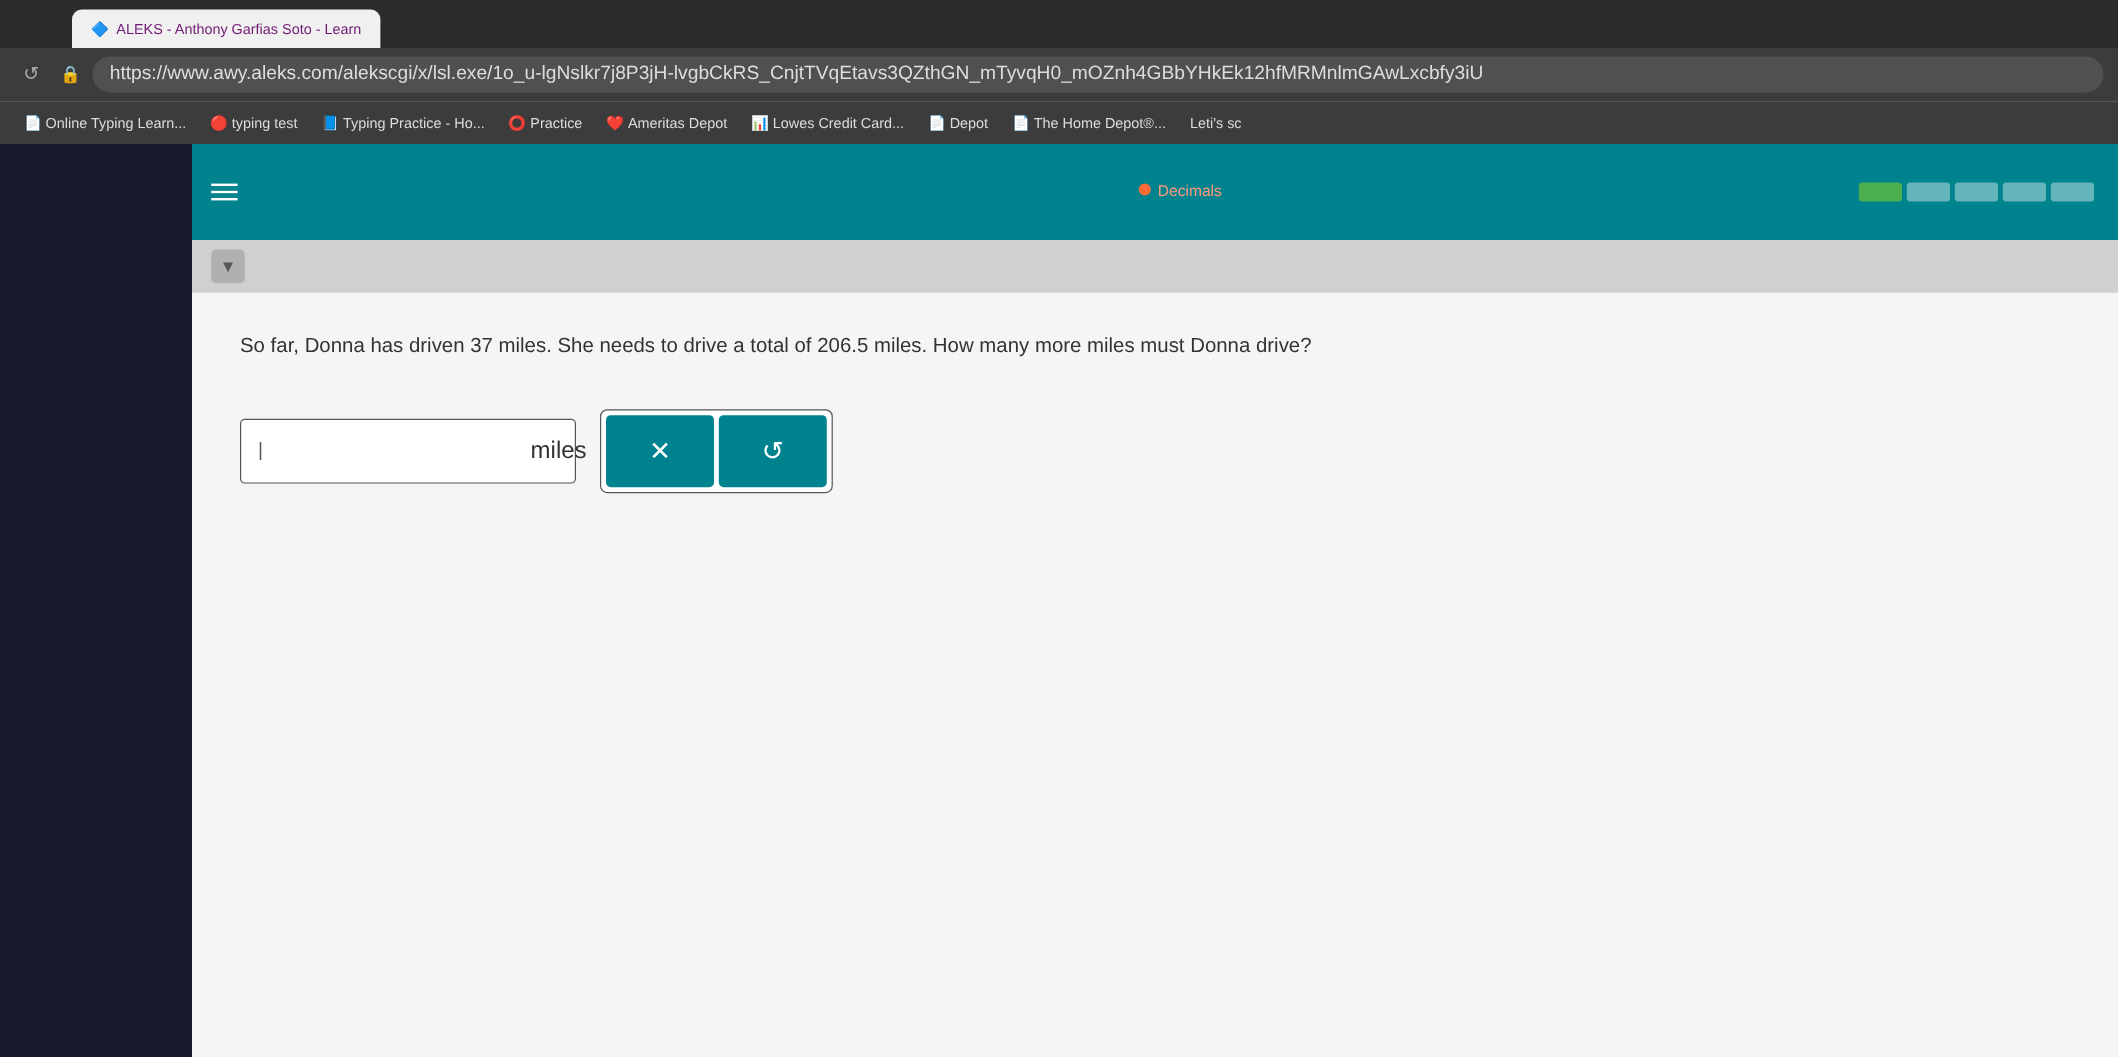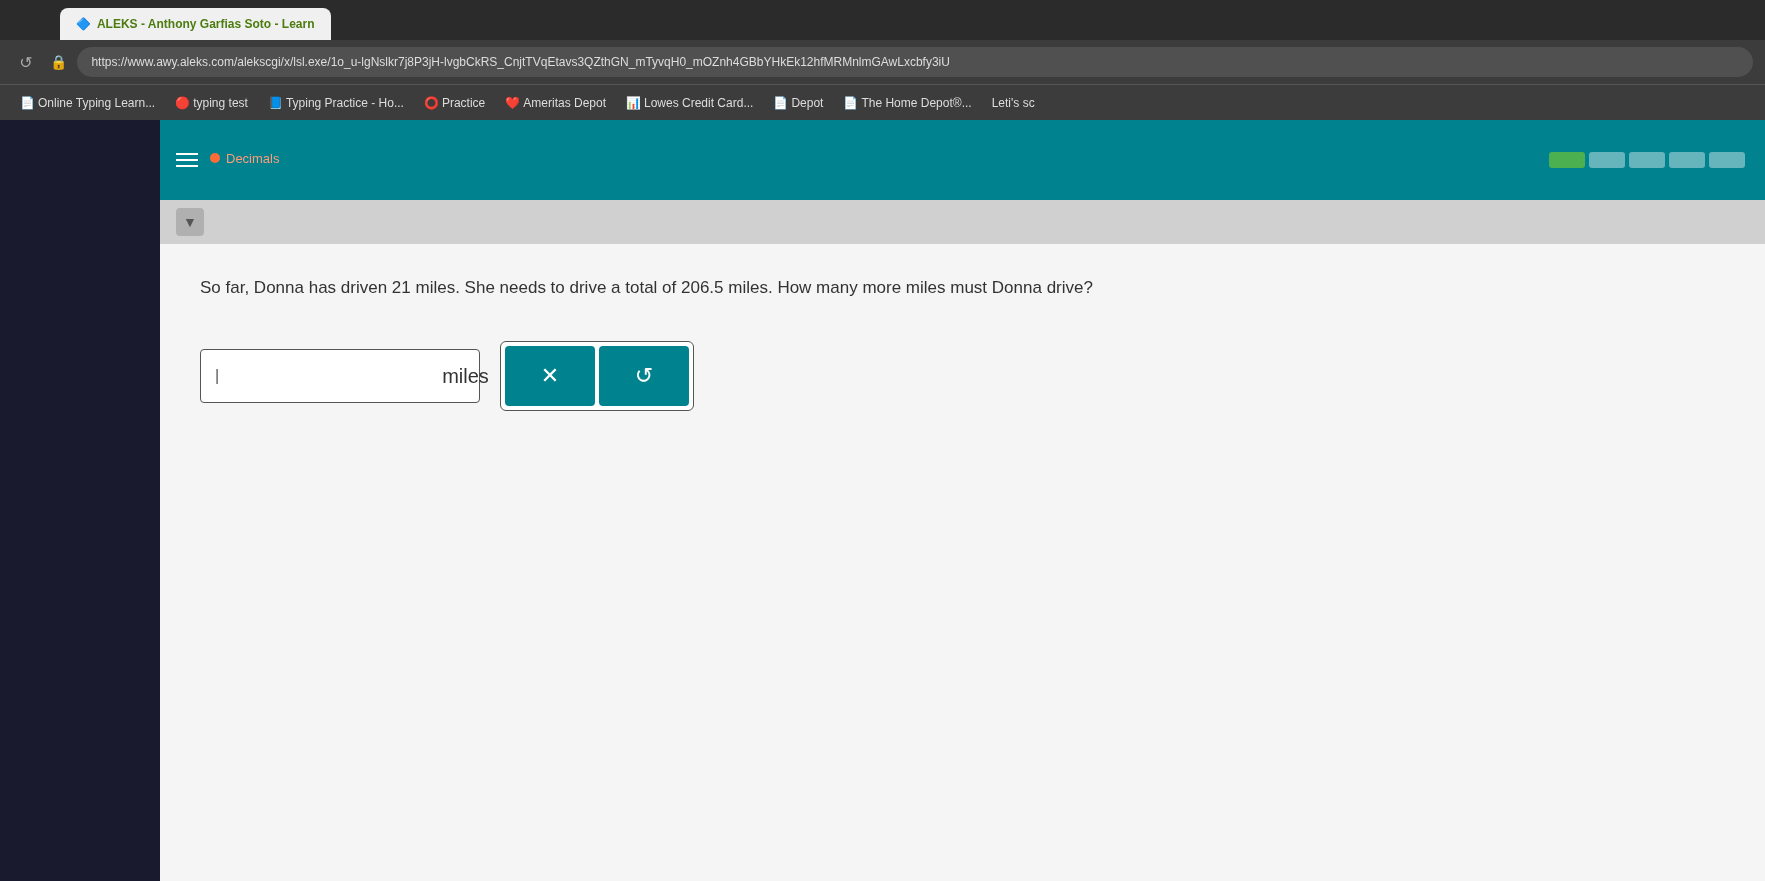--- a/index.html
+++ b/index.html
@@ -34,22 +34,21 @@
       display: flex;
       align-items: center;
       font-size: 12px;
       color: #333;
       min-width: 200px;
       gap: 6px;
     }
 
     .tab-title-text {
       font-size: 12px;
-      color: #4d7c0f;
-      font-weight: bold;
+      color: #701a75;
     }
 
     
     .address-bar {
       height: 44px;
       background: #3c3c3c;
       display: flex;
       align-items: center;
       padding: 0 12px;
       gap: 10px;
@@ -75,21 +74,21 @@
     }
 
     .url-bar {
       background: #505050;
       border-radius: 20px;
       height: 30px;
       flex: 1;
       display: flex;
       align-items: center;
       padding: 0 14px;
-      font-size: 12px;
+      font-size: 16px;
       color: #ddd;
       overflow: hidden;
       white-space: nowrap;
     }
 
     
     .bookmarks-bar {
       height: 36px;
       background: #3c3c3c;
       display: flex;
@@ -141,21 +140,21 @@
       flex-direction: column;
     }
 
     
     .header-bar {
       background: #00838f;
       padding: 12px 8px 12px 50px;
       position: relative;
       min-height: 80px;
       display: flex;
-      flex-direction: column;
+      flex-direction: row;
       justify-content: center;
     }
 
     .menu-icon {
       position: absolute;
       left: 16px;
       top: 50%;
       transform: translateY(-50%);
       display: flex;
       flex-direction: column;
@@ -403,21 +402,21 @@
       </div>
     </div>
 
     <div class="chevron-row">
       <button class="chevron-btn">
         <span>▼</span>
       </button>
     </div>
 
     <div class="problem-area">
-      <p class="problem-text">So far, Donna has driven 21 miles. She needs to drive a total of 206.5 miles. How many more miles must Donna drive?</p>
+      <p class="problem-text">So far, Donna has driven 37 miles. She needs to drive a total of 206.5 miles. How many more miles must Donna drive?</p>
 
       <div class="answer-row">
 
         <div class="answer-input-container">
           <span class="input-cursor-icon">|</span>
           <input class="answer-input" type="text" style="">
           <span class="miles-label">miles</span>
         </div>
 
         <div class="action-buttons">

